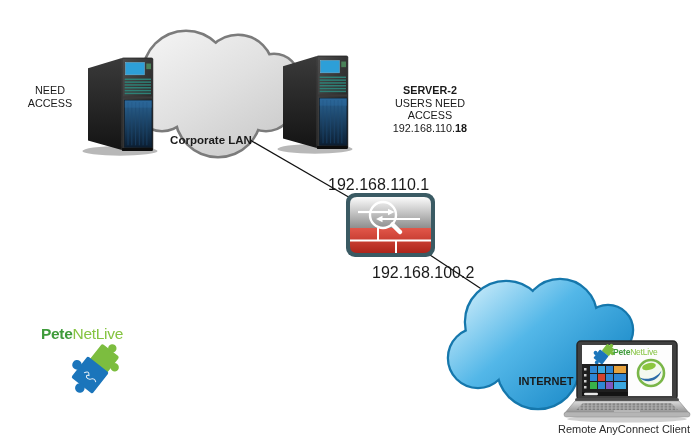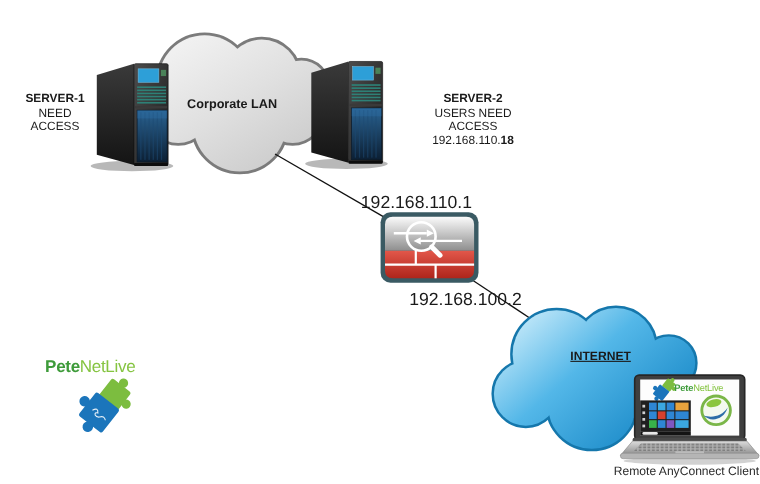--- a/index.html
+++ b/index.html
@@ -4,21 +4,21 @@
 <style>
   html,body{margin:0;padding:0;background:#fff;}
   .stage{
     position:relative;width:691px;height:440px;overflow:hidden;background:#ffffff;
     font-family:"Liberation Sans","DejaVu Sans",sans-serif;color:#1a1a1a;
   }
   .stage svg{position:absolute;left:0;top:0;}
   .lbl{position:absolute;text-align:center;line-height:1.15;white-space:nowrap;}
   .bold{font-weight:bold;}
   .subnet{font-size:13.5px;font-weight:bold;letter-spacing:.2px;}
-  .cloud-name{font-size:11.5px;font-weight:bold;}
+  .cloud-name{font-size:11.5px;font-weight:bold;margin-top:45px;}
   .srv-block{font-size:10.8px;line-height:12.6px;}
   .srv-block .name{font-weight:bold;}
   .srv-block .warn{color:#F43E1D;}
   .ip-lbl{font-size:16px;}
   .client-lbl{font-size:11px;color:#2b2b2b;}
   .brand{font-size:15.5px;letter-spacing:-0.3px;}
   .brand .p1{color:#3E9B3A;font-weight:bold;}
   .brand .p2{color:#85C441;font-weight:normal;}
   .brand-mini{font-size:8.5px;letter-spacing:-0.2px;}
   .brand-mini .p1{color:#3E9B3A;font-weight:bold;}
@@ -237,37 +237,36 @@
         <circle cx="0" cy="16.5" r="4.8" fill="#1b75bb"></circle>
         <path d="M -6 2 q 2.5 -5.5 5.5 -1 q -3 1.2 -0.8 3 q 2.2 1 4.2 -1 q 2.5 -4 6 -1" stroke="#ffffff" stroke-width="1" fill="none" opacity="0.9"></path>
       </g>
     </g>
   </svg>
 
 
   <div class="lbl cloud-name" style="left:161px;top:89px;width:100px;">Corporate LAN</div>
 
   <div class="lbl srv-block" style="left:0px;top:84px;width:100px;">
-    <div class="name">SERVER-1</div>
     <div>NEED</div>
     <div>ACCESS</div>
   </div>
 
   <div class="lbl srv-block" style="left:368px;top:84px;width:100px;margin-left:12px;">
     <div class="name">SERVER-2</div>
     <div>USERS NEED</div>
     <div>ACCESS</div>
     <div><span>192.168.110.</span><span class="bold">18</span></div>
   </div>
 
   <div class="lbl ip-lbl" style="left:328px;top:176px;width:80px;">192.168.110.1</div>
 
   <div class="lbl ip-lbl" style="left:372px;top:264px;width:80px;">192.168.100.2</div>
 
-  <div class="lbl cloud-name" style="left:506px;top:318px;width:80px;font-size:11px;text-decoration:underline;">INTERNET</div>
+  <div class="lbl cloud-name" style="left:506px;top:330px;width:80px;font-size:11px;">INTERNET</div>
 
   <div class="lbl brand" style="left:41px;top:325px;width:110px;text-align:left;">
     <span class="p1">Pete</span><span class="p2">NetLive</span>
   </div>
 
   <div class="lbl brand-mini" style="left:613px;top:348px;width:62px;text-align:left;">
     <span class="p1">Pete</span><span class="p2">NetLive</span>
   </div>
 
   <div class="lbl client-lbl" style="left:554px;top:423px;width:140px;">Remote AnyConnect Client</div>

